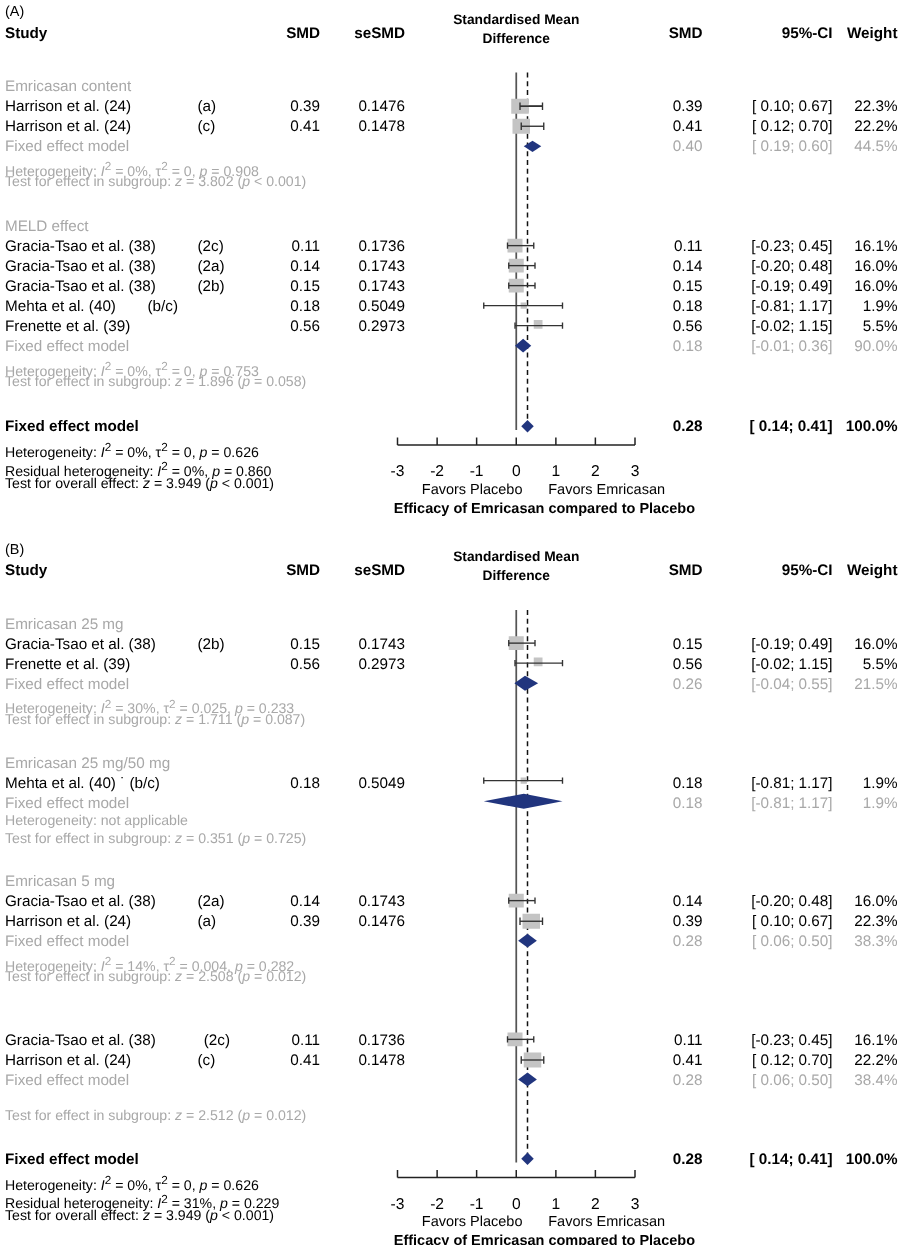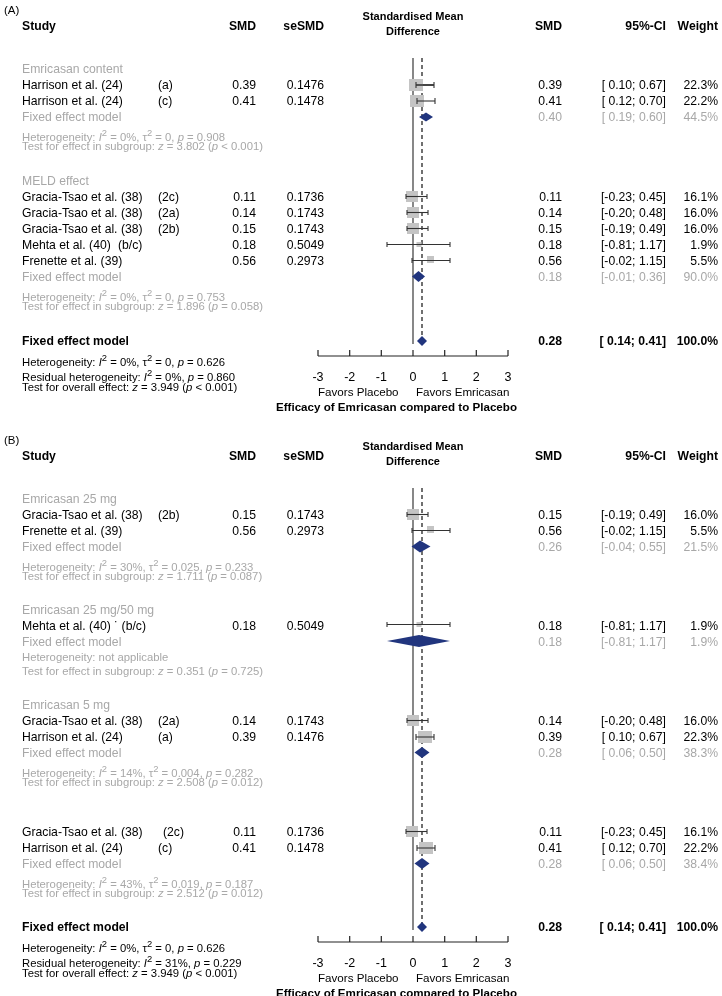--- a/index.html
+++ b/index.html
@@ -34,21 +34,21 @@
   
   .row {
     position: absolute;
     left: 0;
     width: 722px;
     height: 15.6px;
     line-height: 15.6px;
     font-size: 12.2px;
     white-space: nowrap;
   }
-  .c-study   { position: absolute; left: 4px;   text-align: left; margin-left: 18px; }
+  .c-study   { position: absolute; left: 4px;   text-align: left; }
   .c-sub     { position: absolute; left: 158px; text-align: left; }
   .c-smd     { position: absolute; left: 196px; width: 60px; text-align: right; }
   .c-sesmd   { position: absolute; left: 258px; width: 66px; text-align: right; }
   .c-smd2    { position: absolute; left: 516px; width: 46px; text-align: right; }
   .c-ci      { position: absolute; left: 570px; width: 96px; text-align: right; }
   .c-weight  { position: absolute; left: 668px; width: 50px; text-align: right; }
 
   .hdr { font-weight: bold; font-size: 12.2px; }
   .hdr .c-smd   { left: 196px; width: 60px; }
   .hdr .c-sesmd { left: 258px; width: 66px; }
@@ -64,21 +64,21 @@
     font-weight: bold;
     font-size: 11px;
     text-align: center;
     width: 230px;
     left: 298px;
   }
 
   .axis-caption {
     position: absolute;
     font-size: 11.6px;
-    text-align: left;
+    text-align: right;
   }
   .axis-caption.bold { font-weight: bold; }
 
   svg { position: absolute; left: 0; top: 0; overflow: visible; }
   i { font-style: italic; }
 </style>
 </head>
 <body>
 
 <div class="panel" id="panel-a">
@@ -411,23 +411,20 @@
     <span class="c-smd2">0.41</span>
     <span class="c-ci">[ 0.12; 0.70]</span>
     <span class="c-weight">22.2%</span>
   </div>
   <div class="row grey" style="top:427px">
     <span class="c-study">Fixed effect model</span>
     <span class="c-smd2">0.28</span>
     <span class="c-ci">[ 0.06; 0.50]</span>
     <span class="c-weight">38.4%</span>
   </div>
-  <div class="row grey small" style="top:442px">
-    <span class="c-study"><span>Heterogeneity: </span><i>I</i><sup>2</sup> = <span>43%</span>, τ<sup>2</sup> = <span>0.019</span>, <i>p</i> = <span>0.187</span></span>
-  </div>
   <div class="row grey small" style="top:456px">
     <span class="c-study"><span>Test for effect in subgroup: </span><i>z</i> = <span>2.512</span> (<i>p</i> = 0.012)</span>
   </div>
 
   <div class="row bold" style="top:490px">
     <span class="c-study">Fixed effect model</span>
     <span class="c-smd2">0.28</span>
     <span class="c-ci">[ 0.14; 0.41]</span>
     <span class="c-weight">100.0%</span>
   </div>

